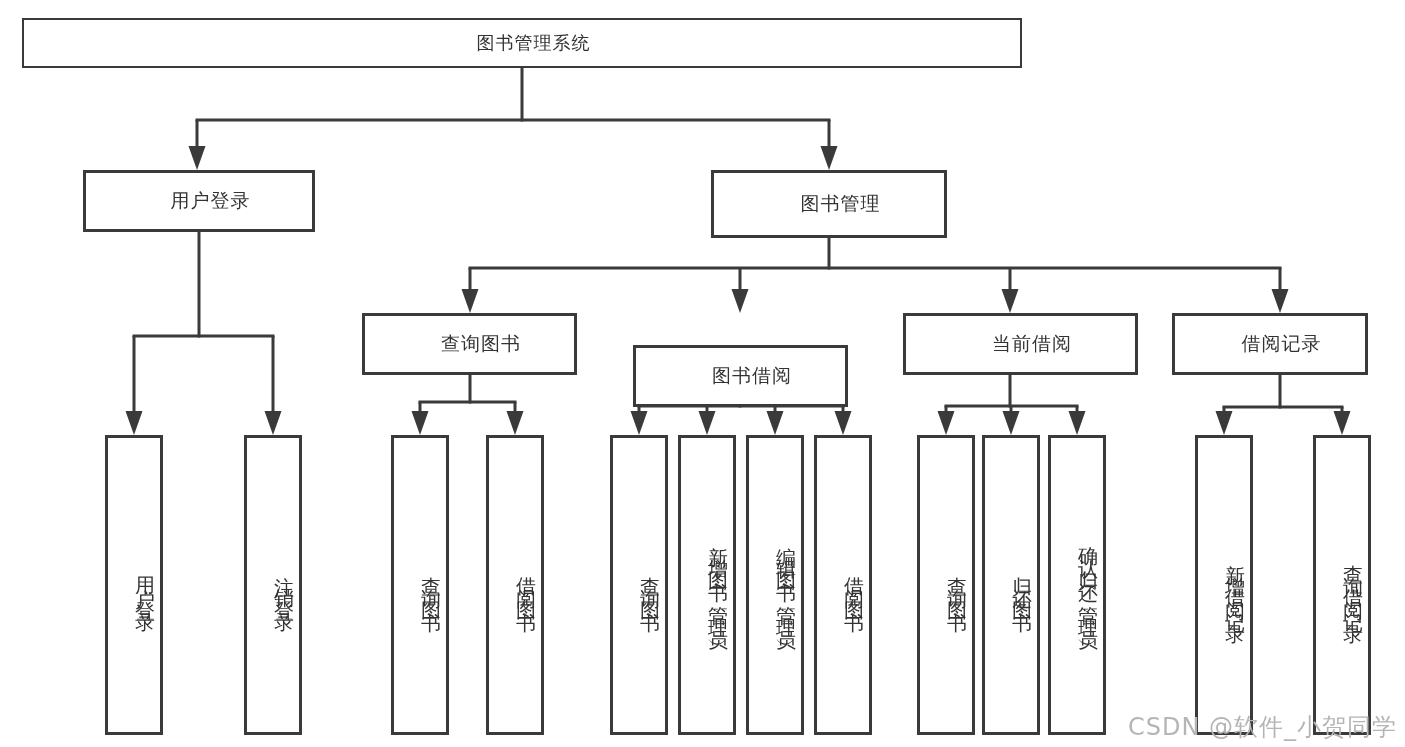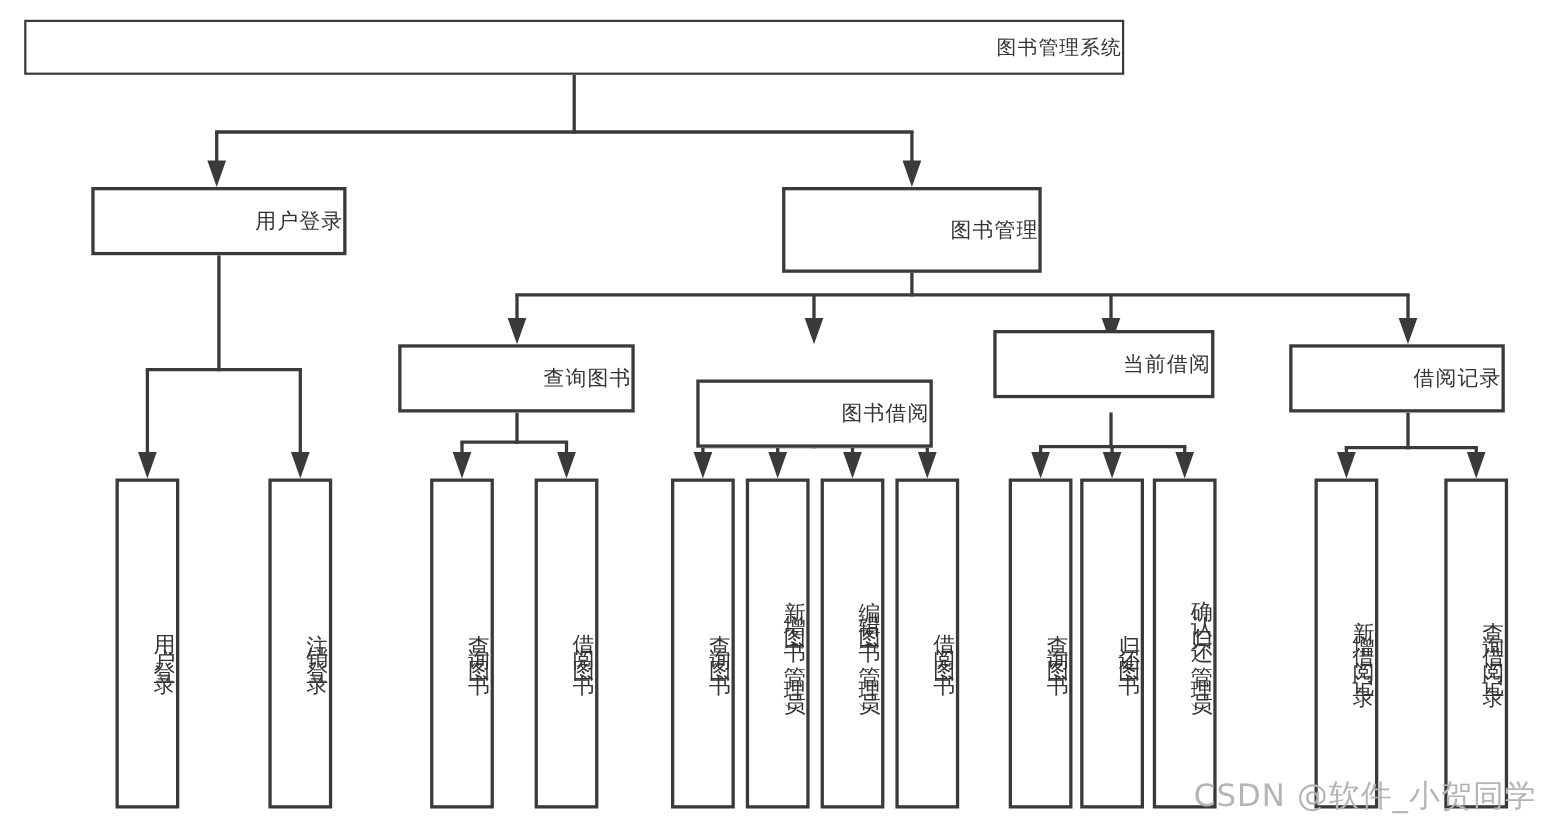--- a/index.html
+++ b/index.html
@@ -27,39 +27,39 @@
     pointer-events: none;
   }
   .connectors line { stroke: var(--line); stroke-width: 3; }
   .connectors polygon { fill: var(--line); }
   .box {
     position: absolute;
     background: #ffffff;
     border: 3px solid var(--line);
     display: flex;
     align-items: center;
-    justify-content: flex-end;
+    justify-content: center;
     color: var(--text);
     padding-left: 23px;
   }
   .hlabel {
     font-size: 19px;
     letter-spacing: 1px;
     color: var(--text);
     white-space: nowrap;
   }
   .root-box { left: 22px; top: 18px; width: 1000px; height: 50px; border-width: 2.5px; }
   .root-box .hlabel { font-size: 18px; }
 
   .n-user-login   { left: 83px;  top: 170px; width: 232px; height: 62px; }
-  .n-book-mgmt    { left: 711px; top: 170px; width: 236px; height: 78px; }
+  .n-book-mgmt    { left: 711px; top: 170px; width: 236px; height: 68px; }
 
   .n-sec0 { left: 362px;  top: 313px; width: 215px; height: 62px; }
   .n-sec1 { left: 633px;  top: 313px; width: 215px; height: 62px; margin-top: 32px; }
-  .n-sec2 { left: 903px;  top: 300px; width: 201px; height: 62px; }
+  .n-sec2 { left: 903px;  top: 313px; width: 235px; height: 62px; }
   .n-sec3 { left: 1172px; top: 313px; width: 196px; height: 62px; }
 
   .leaf { top: 435px; width: 58px; height: 300px; }
   .vtext {
     writing-mode: vertical-rl;
     text-orientation: mixed;
     font-size: 20px;
     letter-spacing: 0.6em;
     line-height: 1;
     color: var(--text);
@@ -67,21 +67,21 @@
   .lfA0 { left: 105px; }  .lfA1 { left: 244px; }
   .lfB0 { left: 391px; }  .lfB1 { left: 486px; }
   .lfC0 { left: 610px; }  .lfC1 { left: 678px; }  .lfC2 { left: 746px; }  .lfC3 { left: 814px; }
   .lfD0 { left: 917px; }  .lfD1 { left: 982px; }  .lfD2 { left: 1048px; }
   .lfE0 { left: 1195px; } .lfE1 { left: 1313px; }
 
   .watermark {
     position: absolute;
     right: 8px;
     bottom: 4px;
-    font-size: 28px;
+    font-size: 24px;
     color: var(--watermark);
     letter-spacing: 1px;
     white-space: nowrap;
   }
 </style>
 </head>
 <body>
 
 <div class="canvas">
 

